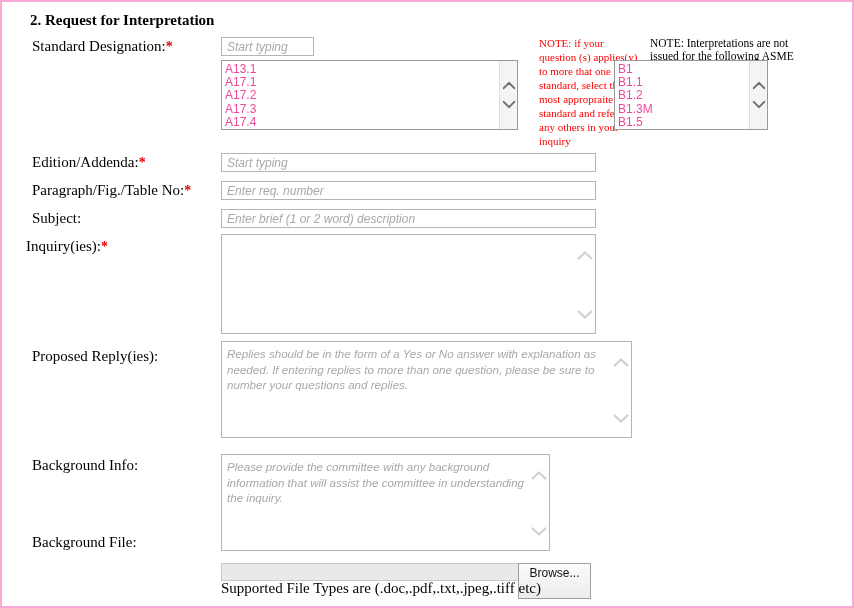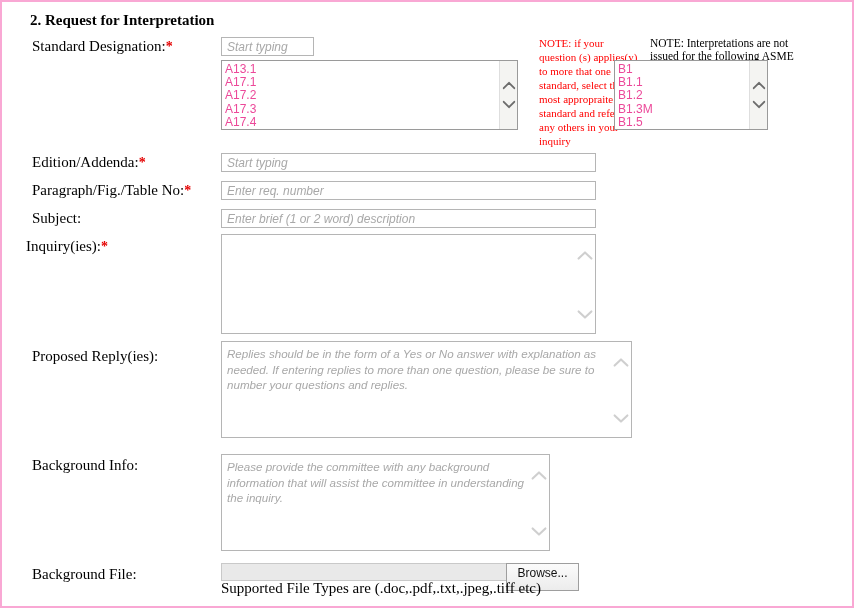--- a/index.html
+++ b/index.html
@@ -279,20 +279,20 @@
           </svg>
       </div>
       <div class="chev" style="top:71px;">
         <svg viewBox="0 0 16 11">
             <path d="M1.6 2.4 L8 8.6 L14.4 2.4" fill="none" stroke="#cfcfcf" stroke-width="2.1" stroke-linecap="round" stroke-linejoin="round"></path>
           </svg>
       </div>
     </div>
   </div>
 
-  <div class="f-label" style="left:30px; top:564px;"><span>Background File:</span><span class="req"></span></div>
+  <div class="f-label" style="left:30px; top:532px;"><span>Background File:</span><span class="req"></span></div>
 
   <div class="file-field" style="left:219px; top:561px; width:313px; height:18px;"></div>
-  <div class="browse-btn" style="left:504px; top:561px; width:73px; height:28px;">Browse...</div>
+  <div class="browse-btn" style="left:516px; top:561px; width:73px; height:36px;">Browse...</div>
 
   <div class="supported" style="left:219px; top:578px;">Supported File Types are (.doc,.pdf,.txt,.jpeg,.tiff etc)</div>
 
 </div>
 
 </body></html>

